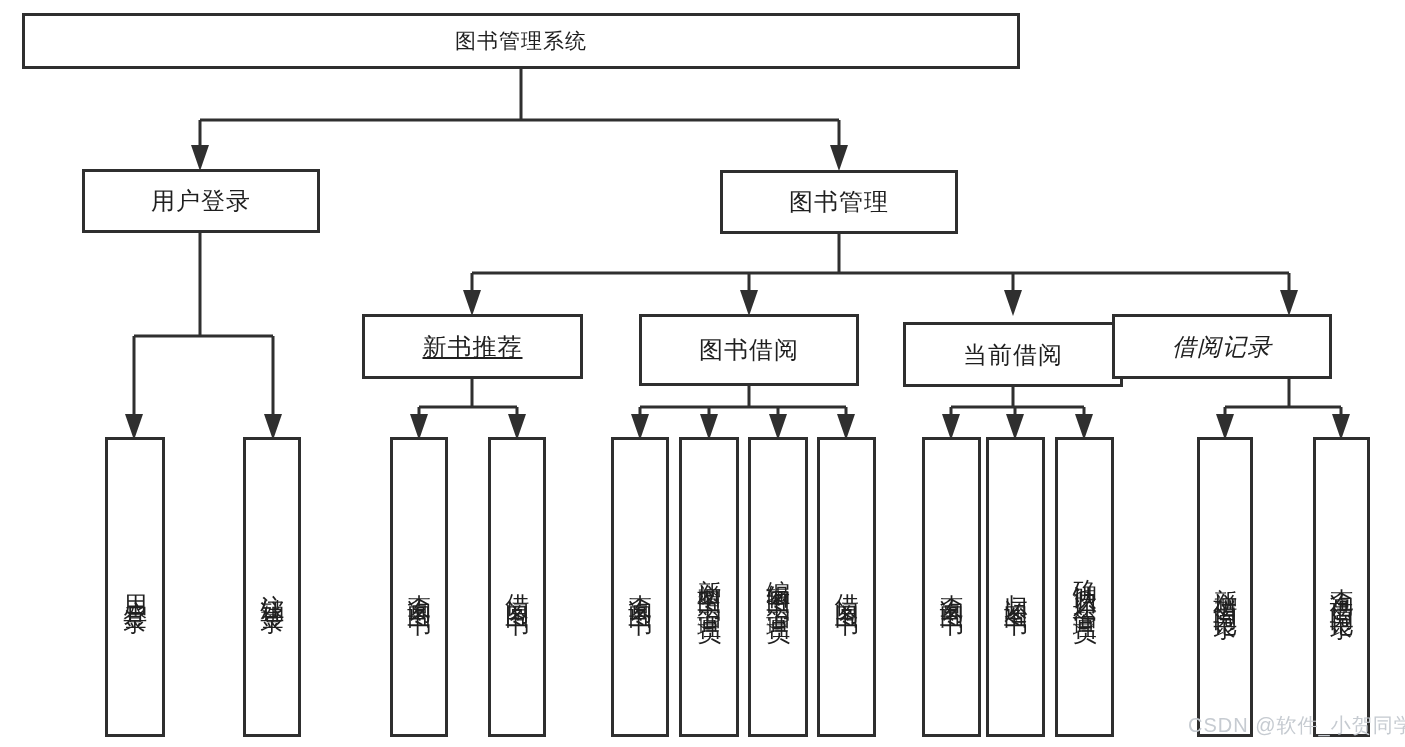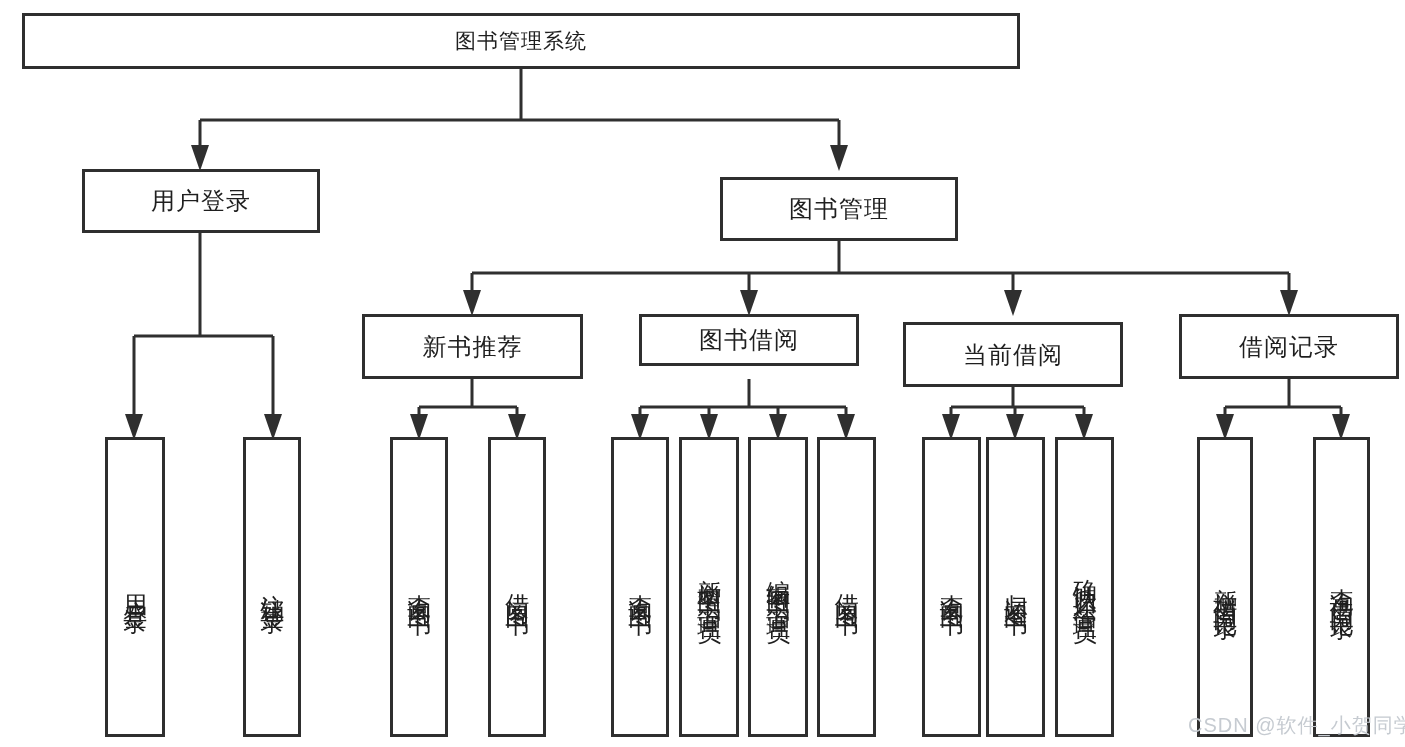--- a/index.html
+++ b/index.html
@@ -35,25 +35,25 @@
   .leaf span {
     writing-mode: vertical-rl;
     text-orientation: mixed;
     letter-spacing: 6px;
     white-space: normal;
     line-height: 1.1;
   }
   
   .n-root   { left: 22px;  top: 13px;  width: 998px; height: 56px; font-size: 21px; }
   .n-login  { left: 82px;  top: 169px; width: 238px; height: 64px; }
-  .n-mgmt   { left: 720px; top: 177px; width: 238px; height: 64px; }
-  .n-rec    { left: 362px; top: 314px; width: 221px; height: 65px; }
-  .n-bb     { left: 639px; top: 314px; width: 220px; height: 52px; }
+  .n-mgmt   { left: 720px; top: 170px; width: 238px; height: 64px; }
+  .n-rec    { left: 362px; top: 314px; width: 221px; height: 65px; text-decoration: underline; }
+  .n-bb     { left: 639px; top: 314px; width: 220px; height: 72px; }
   .n-cb     { left: 903px; top: 322px; width: 220px; height: 65px; }
-  .n-br     { left: 1179px;top: 314px; width: 220px; height: 65px; }
+  .n-br     { left: 1112px;top: 314px; width: 220px; height: 65px; font-style: italic; }
   .leaf     { top: 437px; height: 300px; }
   .l-login1 { left: 105px;  width: 60px; }
   .l-logout { left: 243px;  width: 58px; }
   .l-recq   { left: 390px;  width: 58px; }
   .l-recb   { left: 488px;  width: 58px; }
   .l-bbq    { left: 611px;  width: 58px; }
   .l-bbadd  { left: 679px;  width: 60px; }
   .l-bbedit { left: 748px;  width: 60px; }
   .l-bbbor  { left: 817px;  width: 59px; }
   .l-cbq    { left: 922px;  width: 59px; }

